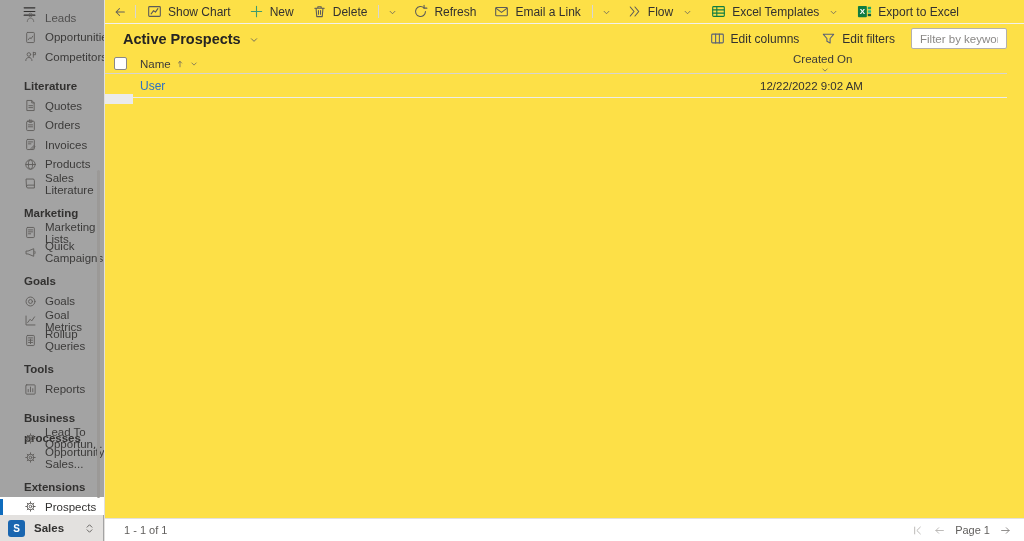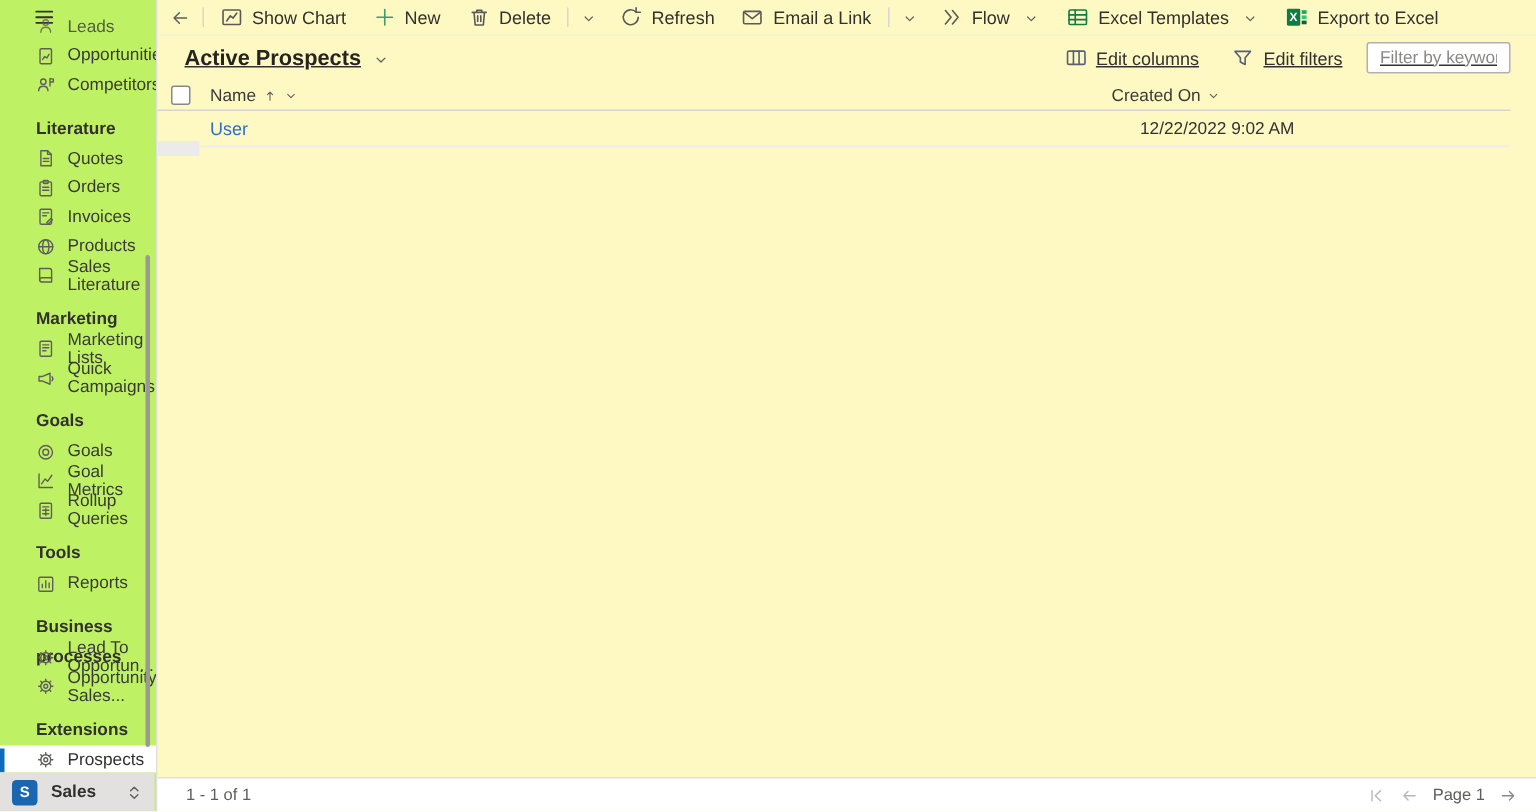--- a/index.html
+++ b/index.html
@@ -5,64 +5,64 @@
   * { box-sizing: border-box; margin: 0; padding: 0; }
   html,body { background:#fff; }
   body { font-family: "Liberation Sans", sans-serif; color:#323130; }
   .screen { position:relative; width:1024px; height:541px; overflow:hidden; background:#fff; }
   .ic { display:inline-flex; }
   .ic svg { width:100%; height:100%; fill:none; stroke:currentColor; stroke-width:1.15; stroke-linecap:round; stroke-linejoin:round; }
   [data-interactable="true"] { cursor:pointer; }
   button { background:none; border:none; font:inherit; color:inherit; }
 
   
-  .sidebar { position:absolute; left:0; top:0; width:105px; height:541px; background:#bef264; border-right:1px solid #e1dfdd; }
+  .sidebar { position:absolute; left:0; top:0; width:105px; height:541px; background:#a3a3a3; border-right:1px solid #e1dfdd; }
   .hamburger { position:absolute; top:3px; left:21px; width:17px; height:17px; color:#323130; }
   .nav { position:absolute; top:0; left:0; right:0; bottom:26px; overflow:hidden; padding-top:8px; }
   .nav-item { height:19.5px; display:flex; align-items:center; padding-left:24px; color:#3b3a39; font-size:11.5px; position:relative; }
   .nav-item .ic { width:13px; height:13px; color:#605e5c; margin-right:8px; flex:none; }
   .nav-item.clipped { opacity:.8; }
   .nav-item.selected { background:#fff; color:#323130; }
   .nav-item.selected::before { content:""; position:absolute; left:0; top:2px; bottom:2px; width:3px; background:#0f6cbd; }
   .nav-header { margin-top:10px; height:19.5px; line-height:19.5px; padding-left:24px; font-size:11.5px; font-weight:bold; color:#323130; }
   .side-scrollbar { position:absolute; right:4px; top:170px; width:3px; height:328px; background:#9b9997; border-radius:2px; }
   .side-footer { position:absolute; left:0; right:1px; bottom:0; height:26px; background:#e3e1df; display:flex; align-items:center; padding-left:8px; }
   .app-tile { width:17px; height:17px; border-radius:3px; background:#1a66b0; color:#fff; font-size:10px; font-weight:bold; display:flex; align-items:center; justify-content:center; flex:none; }
   .app-name { font-size:11.5px; font-weight:bold; margin-left:9px; color:#323130; }
   .switcher { position:absolute; right:7px; width:13px; height:13px; color:#605e5c; }
 
   
-  .main { position:absolute; left:105px; top:0; right:0; bottom:0; background:#fef9c3; }
+  .main { position:absolute; left:105px; top:0; right:0; bottom:0; background:#fde047; }
   .cmdbar { height:24px; display:flex; align-items:center; border-bottom:1px solid #f1f0ef; padding-left:2px; }
   .cmd-back { width:26px; height:100%; display:flex; align-items:center; justify-content:center; color:#605e5c; }
   .cmd-back .ic { width:14px; height:14px; }
   .vdiv { width:1px; height:13px; background:#d8d6d4; margin:0 2px; flex:none; }
   .cmd-btn { display:flex; align-items:center; height:100%; padding:0 9px; font-size:12px; color:#323130; white-space:nowrap; }
   .cmd-btn .ic { width:15px; height:15px; color:#5b5a58; margin-right:6px; }
   .cmd-btn .ic.chev { width:11px; height:11px; margin:1px 0 0 9px; color:#605e5c; }
   .cmd-btn.chev-btn { padding:0 6px; }
   .cmd-btn.chev-btn .ic.chev { margin:1px 0 0 0; }
   .ic.green-plus { color:#3f9b6e !important; }
 
-  .viewbar { height:29px; display:flex; align-items:center; padding:0 17px 0 18px;text-decoration:underline; }
+  .viewbar { height:29px; display:flex; align-items:center; padding:0 17px 0 18px; }
   .view-title { font-size:14.5px; font-weight:bold; color:#252423; }
   .title-chev { width:12px; height:12px; color:#605e5c; margin-left:7px; margin-top:2px; }
   .spacer { flex:1; }
   .view-btn { display:flex; align-items:center; font-size:12px; color:#323130; margin-left:22px; white-space:nowrap; }
   .view-btn .ic { width:15px; height:15px; color:#586077; margin-right:6px; }
   .filter-input { margin-left:16px; width:96px; height:21px; border:1px solid #b3b0ad; border-radius:2px; font-size:11.5px; padding:0 8px; color:#323130; font-family:"Liberation Sans", sans-serif; }
   .filter-input::placeholder { color:#8a8886; }
 
   .grid { position:relative; }
   .grid-head { position:relative; height:21px; width:902px; border-bottom:1px solid #d6d4d2; font-size:11.5px; color:#3b3a39; }
   .checkbox { position:absolute; left:9px; top:4px; width:13px; height:13px; border:1px solid #8a8886; border-radius:2px; background:#fff; }
   .colhead { position:absolute; top:0; height:21px; display:flex; align-items:center; }
   .colhead .ic { width:10px; height:10px; color:#605e5c; margin-left:4px; }
   .col-name { left:35px; }
-  .col-created { left:636px; }
+  .col-created { left:688px;flex-direction:column; }
   .grid-row { position:relative; height:24px; width:902px; border-bottom:1px solid #ececea; }
   .cell { position:absolute; top:0; height:24px; display:flex; align-items:center; }
   .cell-name { left:35px; font-size:12px; color:#2d71c4; }
   .cell-created { left:655px; font-size:11.5px; color:#323130; }
   .corner-shadow { position:absolute; left:0; top:41px; width:28px; height:10px; background:#ebebeb; }
 
   .statusbar { position:absolute; left:0; right:0; bottom:0; height:23px; border-top:1px solid #e3e1df; display:flex; align-items:center; padding:0 12px 0 19px; font-size:11px; color:#605e5c; background:#fff;text-align:center; }
   .pager { display:flex; align-items:center; }
   .pager .ic { width:13px; height:13px; }
   .pg-dim { color:#b8b6b4; }

